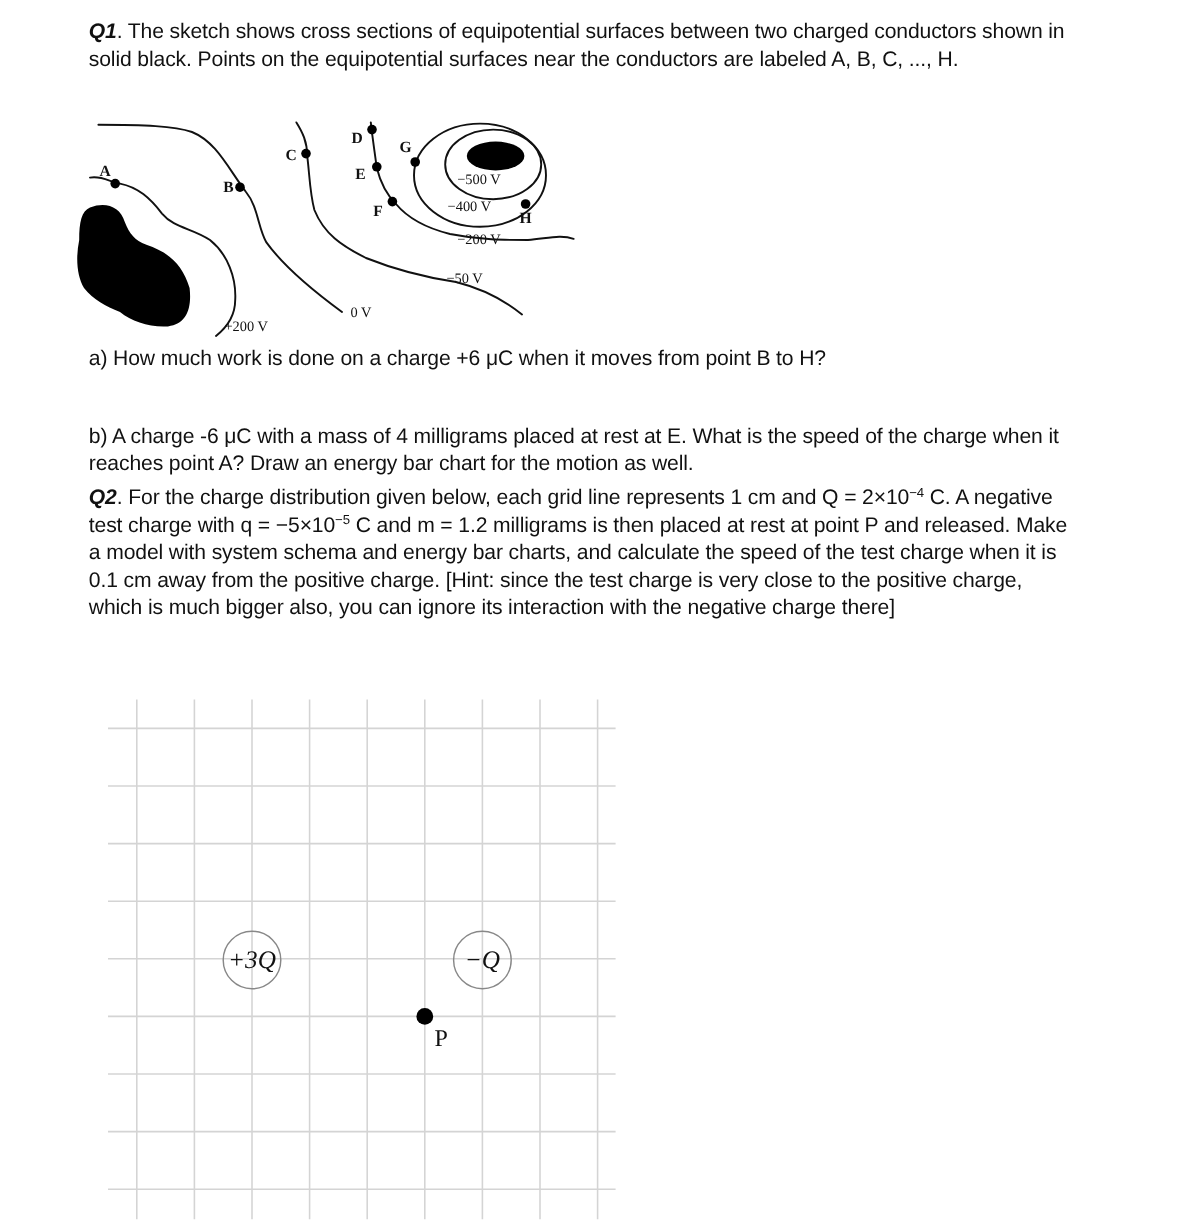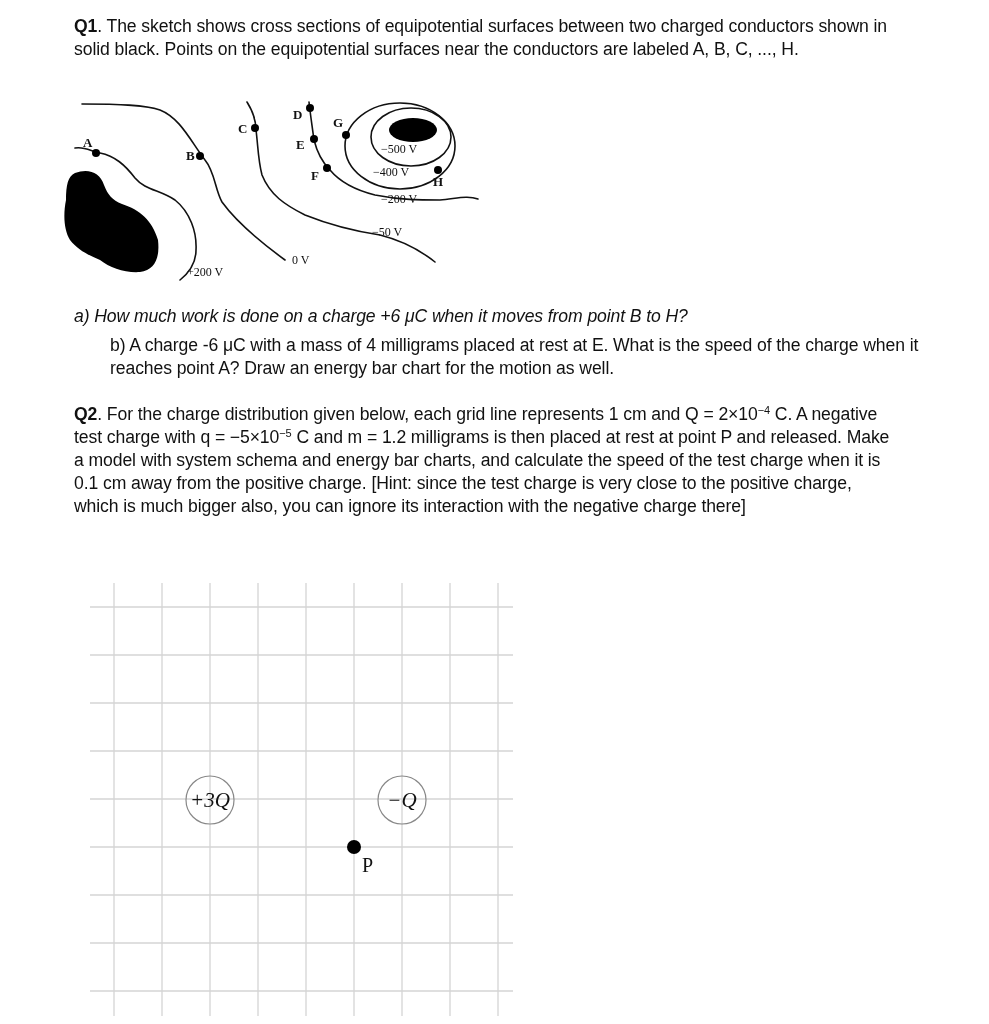--- a/index.html
+++ b/index.html
@@ -1,23 +1,23 @@
 <!DOCTYPE html>
 <html><head>
 <meta charset="utf-8">
 <style>
   html, body { margin: 0; padding: 0; background: #ffffff; }
   body { width: 989px; height: 1024px; position: relative; overflow: hidden;
          font-family: "Liberation Sans", sans-serif; color: #111; }
   .para { position: absolute; left: 74px; width: 820px; font-size: 17.6px; line-height: 23px;
           font-family: "Liberation Sans", sans-serif; letter-spacing: -0.1px; }
-  .para b { font-weight: bold; }
+  .para b { font-weight: bold; font-style: italic; }
   .q1 { top: 15px; }
-  .qa { top: 305px; font-style: italic; }
-  .qb { top: 334px; margin-left: 36px; }
+  .qa { top: 287px; }
+  .qb { top: 352px; }
   .q2 { top: 403px; }
   sup { font-size: 11px; line-height: 0; vertical-align: 6px; }
   svg { position: absolute; left: 0; top: 0; }
   .lbl { font-family: "Liberation Serif", serif; font-size: 12px; fill: #111; }
   .plbl { font-family: "Liberation Serif", serif; font-size: 13px; font-weight: bold; fill: #111; }
   .qlbl { font-family: "Liberation Serif", serif; font-size: 21px; font-style: italic; fill: #111; }
 </style>
 </head>
 <body>
 

